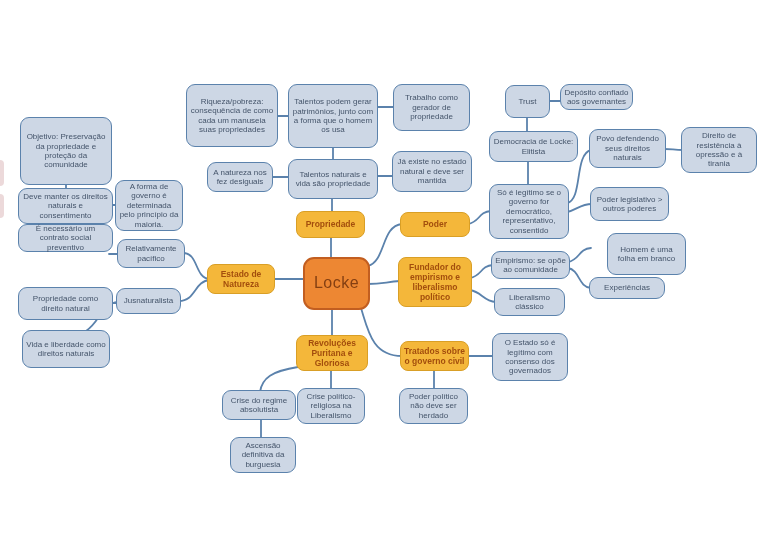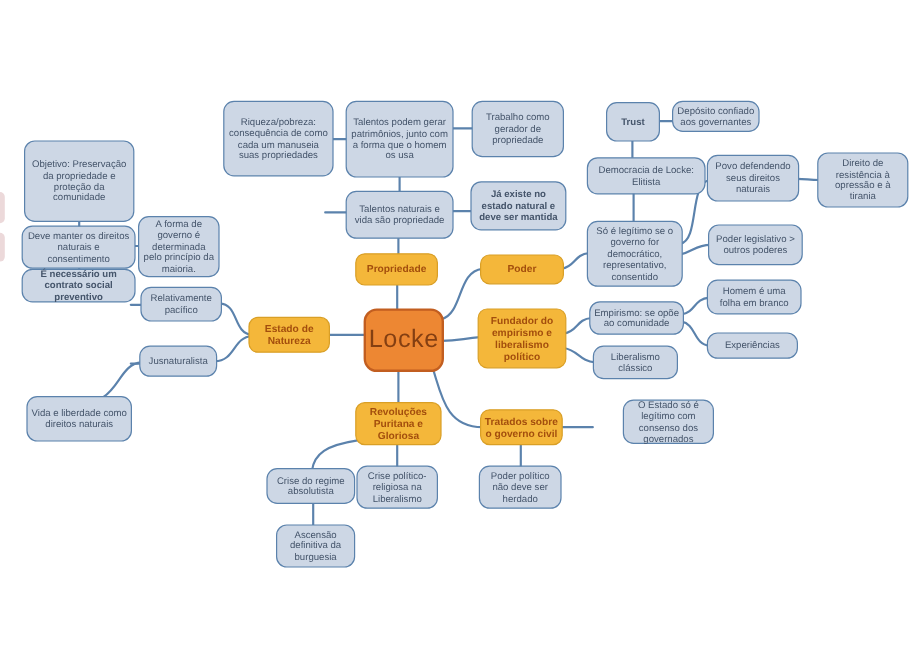--- a/index.html
+++ b/index.html
@@ -8,22 +8,22 @@
   svg.wires{position:absolute;left:0;top:0;width:768px;height:544px;}
   .wires path{stroke:var(--line,#5b82ac);stroke-width:1.8;fill:none;stroke-linecap:round;}
   .node{position:absolute;display:flex;align-items:center;justify-content:center;
         text-align:center;box-sizing:border-box;padding:1px 3px;line-height:1.18;
         font-size:8px;border-radius:9px;}
   .b{background:var(--blue-fill,#cdd7e5);border:1.8px solid var(--blue-border,#5b82ac);
      color:var(--blue-text,#44546a);}
   .y{background:var(--yellow-fill,#f4b73a);border:1.6px solid var(--yellow-border,#d99f26);
      color:var(--yellow-text,#a34e0d);font-weight:bold;border-radius:8px;font-size:8.5px;}
   .locke{background:var(--locke-fill,#ed8733);border:2.5px solid var(--locke-border,#c25e20);
-     color:var(--locke-text,#843f12);font-size:21px;border-radius:11px;letter-spacing:.5px;text-align:center;}
-  .bold{font-weight:bold;}
+     color:var(--locke-text,#843f12);font-size:16px;border-radius:11px;letter-spacing:.5px;text-align:center;}
+  .bold{font-weight:normal;}
   .sliver{position:absolute;left:0;width:4px;background:#ecd9da;border-radius:0 4px 4px 0;}
 </style>
 </head>
 <body>
 
 <div class="canvas">
 
   <svg class="wires" viewBox="0 0 768 544">
     <path d="M66 183 V192"></path>
     <path d="M66 222 V240"></path>
@@ -62,44 +62,46 @@
     <path d="M434 369 V390"></path>
     <path d="M467 356 H494"></path>
   </svg>
 
   <div class="sliver" style="top:160px;height:26px"></div>
   <div class="sliver" style="top:194px;height:24px"></div>
 
   <div class="node b" style="left:20px;top:117px;width:92px;height:68px">Objetivo: Preservação da propriedade e proteção da comunidade</div>
   <div class="node b" style="left:18px;top:188px;width:95px;height:36px">Deve manter os direitos naturais e consentimento</div>
   <div class="node b bold" style="left:18px;top:224px;width:95px;height:28px">É necessário um contrato social preventivo</div>
+  <div class="node b" style="left:18px;top:287px;width:95px;height:33px">Propriedade como direito natural</div>
   <div class="node b" style="left:22px;top:330px;width:88px;height:38px">Vida e liberdade como direitos naturais</div>
   <div class="node b" style="left:115px;top:180px;width:68px;height:51px">A forma de governo é determinada pelo princípio da maioria.</div>
   <div class="node b" style="left:117px;top:239px;width:68px;height:29px">Relativamente pacífico</div>
   <div class="node b" style="left:116px;top:288px;width:65px;height:26px">Jusnaturalista</div>
 
   <div class="node b" style="left:288px;top:84px;width:90px;height:64px">Talentos podem gerar patrimônios, junto com a forma que o homem os usa</div>
   <div class="node b" style="left:186px;top:84px;width:92px;height:63px">Riqueza/pobreza: consequência de como cada um manuseia suas propriedades</div>
+  <div class="node b" style="left:207px;top:162px;width:66px;height:30px">A natureza nos fez desiguais</div>
   <div class="node b" style="left:288px;top:159px;width:90px;height:40px">Talentos naturais e vida são propriedade</div>
   <div class="node b bold" style="left:392px;top:151px;width:80px;height:41px">Já existe no estado natural e deve ser mantida</div>
   <div class="node b" style="left:393px;top:84px;width:77px;height:47px">Trabalho como gerador de propriedade</div>
 
   <div class="node b bold" style="left:505px;top:85px;width:45px;height:33px">Trust</div>
   <div class="node b" style="left:560px;top:84px;width:73px;height:26px">Depósito confiado aos governantes</div>
-  <div class="node b" style="left:489px;top:131px;width:99px;height:31px">Democracia de Locke: Elitista</div>
+  <div class="node b" style="left:489px;top:131px;width:89px;height:31px">Democracia de Locke: Elitista</div>
   <div class="node b" style="left:681px;top:127px;width:76px;height:46px">Direito de resistência à opressão e à tirania</div>
   <div class="node b" style="left:589px;top:129px;width:77px;height:39px">Povo defendendo seus direitos naturais</div>
   <div class="node b" style="left:489px;top:184px;width:80px;height:55px">Só é legítimo se o governo for democrático, representativo, consentido</div>
   <div class="node b" style="left:590px;top:187px;width:79px;height:34px">Poder legislativo &gt; outros poderes</div>
   <div class="node b" style="left:491px;top:251px;width:79px;height:28px">Empirismo: se opõe ao comunidade</div>
   <div class="node b" style="left:494px;top:288px;width:71px;height:28px">Liberalismo clássico</div>
-  <div class="node b" style="left:589px;top:233px;width:79px;height:29px">Homem é uma folha em branco</div>
+  <div class="node b" style="left:607px;top:233px;width:79px;height:42px">Homem é uma folha em branco</div>
   <div class="node b" style="left:589px;top:277px;width:76px;height:22px">Experiências</div>
 
-  <div class="node b" style="left:519px;top:333px;width:76px;height:37px">O Estado só é legítimo com consenso dos governados</div>
+  <div class="node b" style="left:492px;top:333px;width:76px;height:48px">O Estado só é legítimo com consenso dos governados</div>
   <div class="node b" style="left:399px;top:388px;width:69px;height:36px">Poder político não deve ser herdado</div>
   <div class="node b" style="left:297px;top:388px;width:68px;height:36px">Crise político-religiosa na Liberalismo</div>
   <div class="node b" style="left:222px;top:390px;width:74px;height:30px">Crise do regime absolutista</div>
   <div class="node b" style="left:230px;top:437px;width:66px;height:36px">Ascensão definitiva da burguesia</div>
 
   <div class="node y" style="left:296px;top:211px;width:69px;height:27px">Propriedade</div>
   <div class="node y" style="left:400px;top:212px;width:70px;height:25px">Poder</div>
   <div class="node y" style="left:207px;top:264px;width:68px;height:30px">Estado de Natureza</div>
   <div class="node y" style="left:296px;top:335px;width:72px;height:36px">Revoluções Puritana e Gloriosa</div>
   <div class="node y" style="left:398px;top:257px;width:74px;height:50px">Fundador do empirismo e liberalismo político</div>

